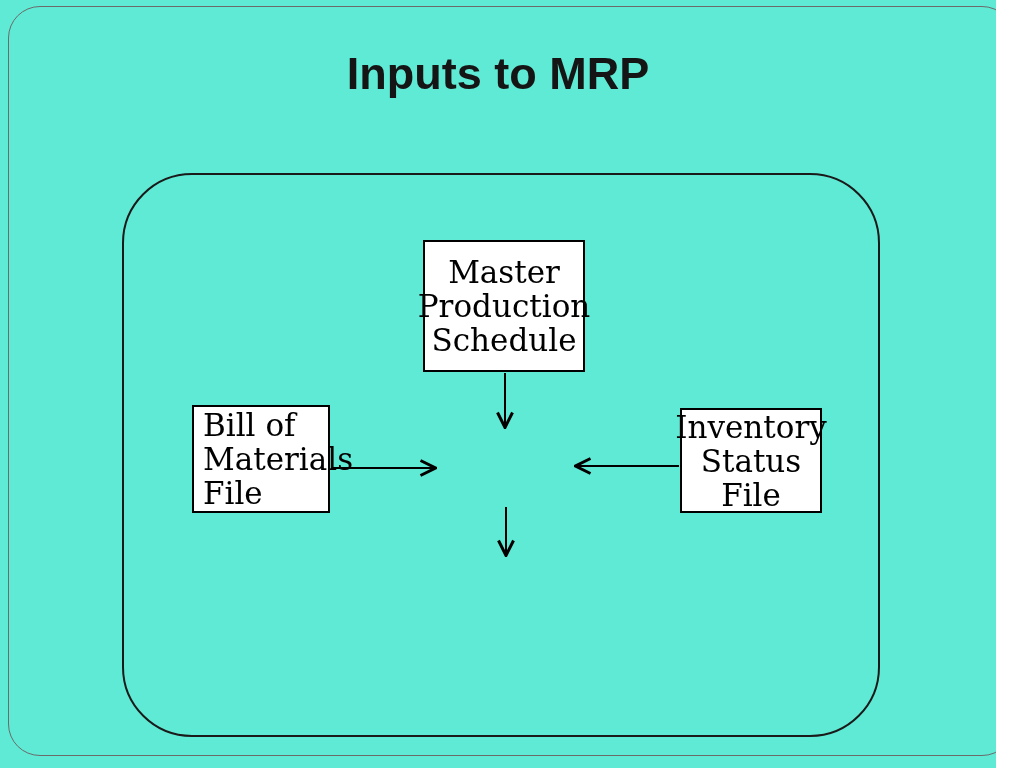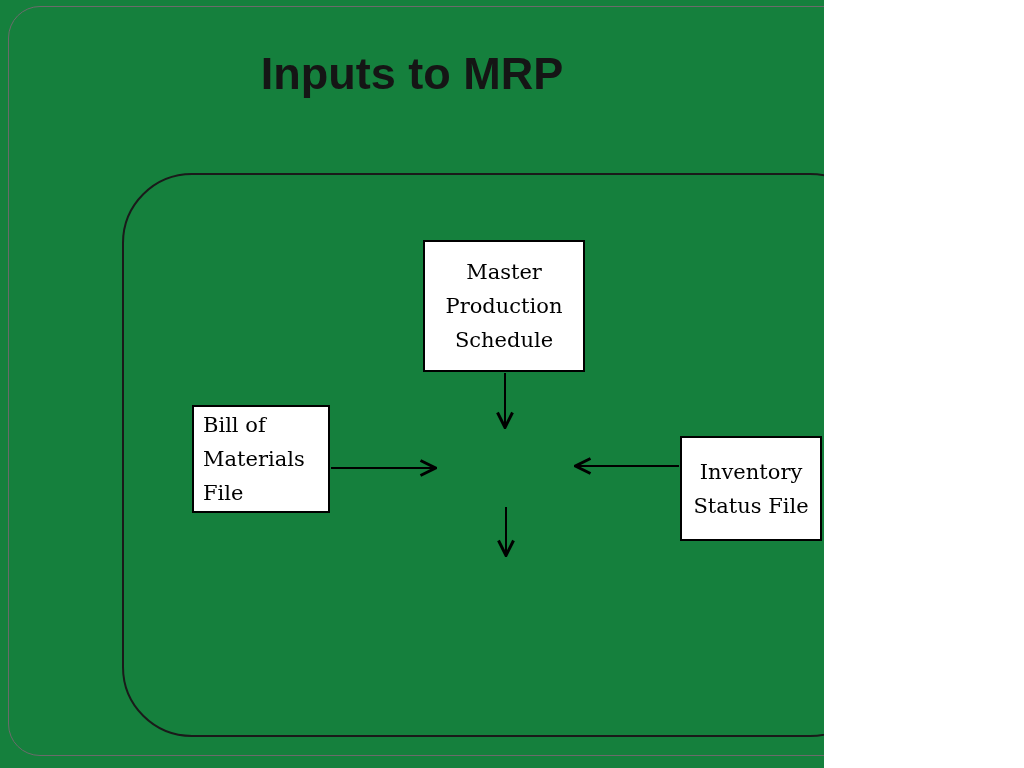--- a/index.html
+++ b/index.html
@@ -3,23 +3,23 @@
 <meta charset="utf-8">
 <style>
   html, body {
     margin: 0;
     padding: 0;
     background: #ffffff;
     font-family: "Liberation Sans", sans-serif;
   }
   #slide {
     position: relative;
-    width: 824px;
+    width: 996px;
     height: 768px;
-    background: #15803d;
+    background: #5eead4;
     overflow: hidden;
   }
   .slide-border {
     position: absolute;
     left: 8px;
     top: 6px;
     width: 1006px;
     height: 750px;
     border: 1px solid #6b6b6b;
     border-radius: 32px;
@@ -51,30 +51,30 @@
   .node {
     position: absolute;
     box-sizing: border-box;
     border: 2px solid #000000;
     background: #ffffff;
     display: flex;
     align-items: center;
     justify-content: center;
     text-align: center;
     font-family: "DejaVu Serif", "Liberation Serif", serif;
-    font-size: 21px;
+    font-size: 31px;
     line-height: 34px;
     color: #000000;
     white-space: pre-line;
   }
   #node-mps  { left: 423px; top: 240px; width: 162px; height: 132px; }
   #node-bom  { left: 192px; top: 405px; width: 138px; height: 108px;
                justify-content: flex-start; text-align: left; padding-left: 9px; }
   #node-mrp  { left: 438px; top: 430px; width: 135px; height:  76px; }
-  #node-isf  { left: 680px; top: 408px; width: 142px; height: 105px; margin-top: 28px; }
+  #node-isf  { left: 680px; top: 408px; width: 142px; height: 105px; }
   #node-out  { left: 440px; top: 558px; width: 137px; height: 112px; }
   #arrow-layer {
     position: absolute;
     left: 0;
     top: 0;
     width: 1024px;
     height: 768px;
     pointer-events: none;
   }
 </style>

